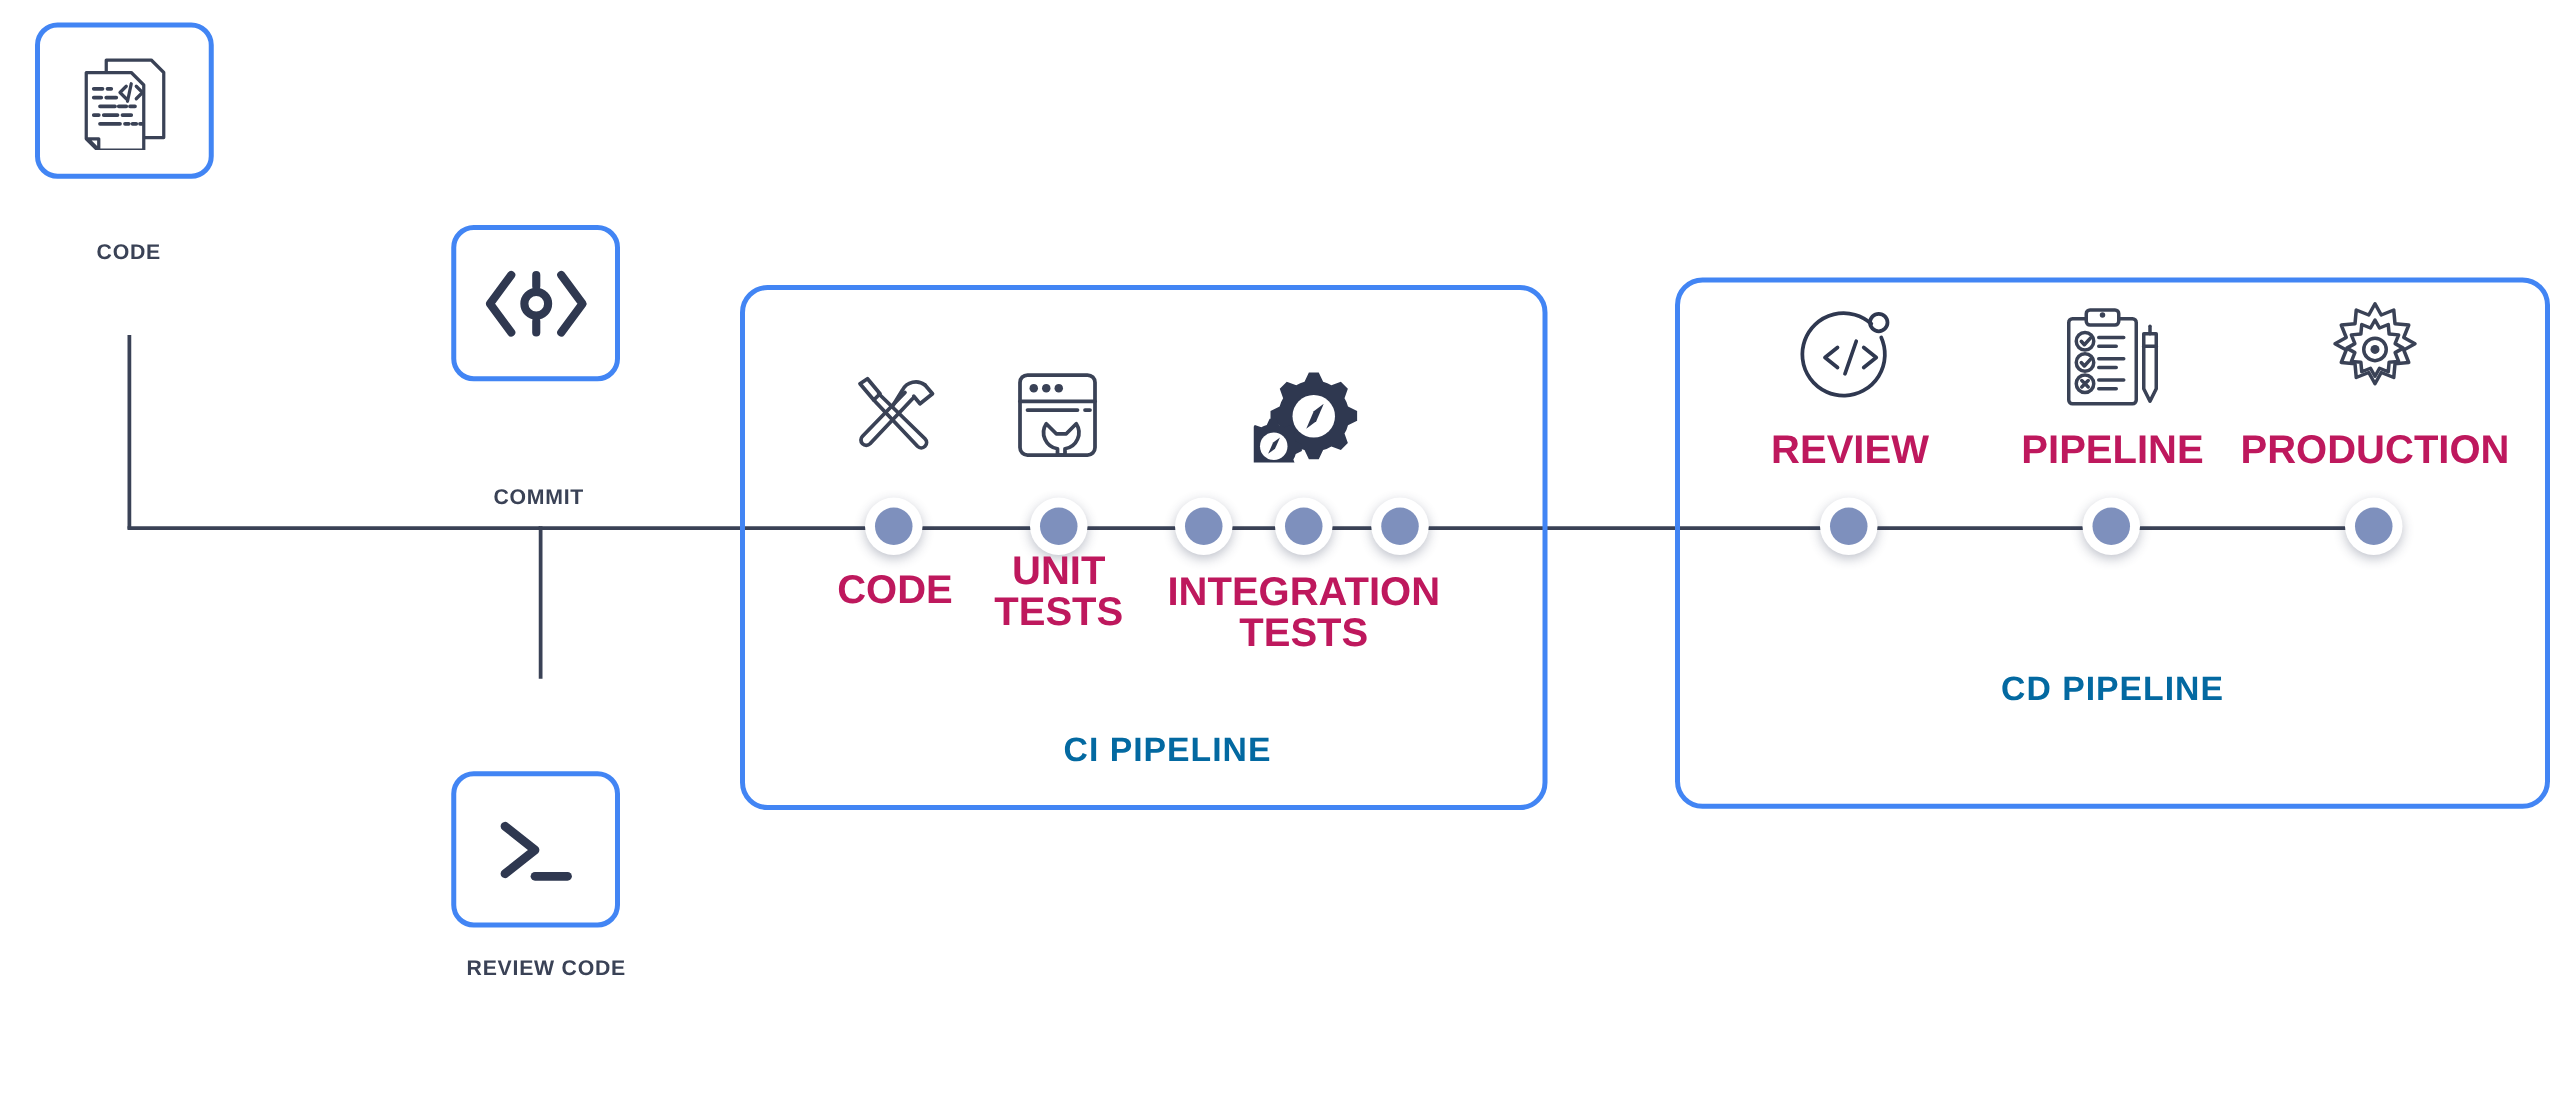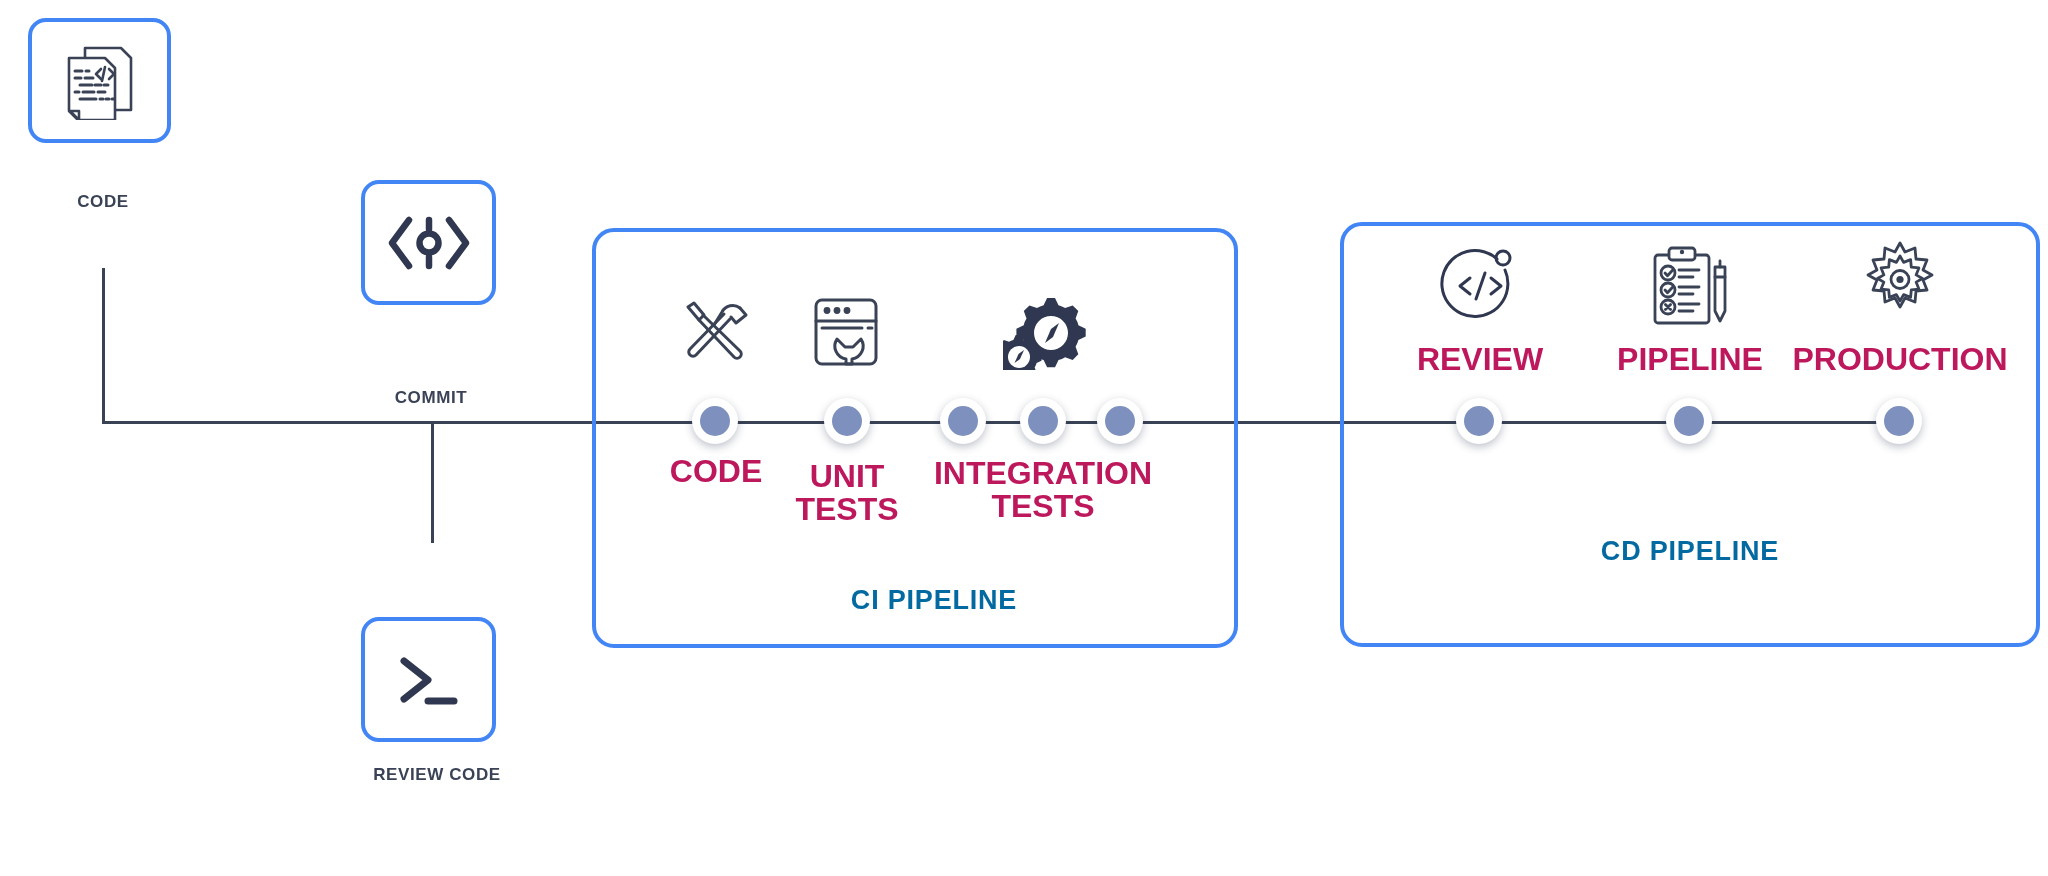--- a/index.html
+++ b/index.html
@@ -200,21 +200,21 @@
     </svg>
   </span>
 
   <div class="dot" style="left:715px;  top:421px;"></div>
   <div class="dot" style="left:847px;  top:421px;"></div>
   <div class="dot" style="left:963px;  top:421px;"></div>
   <div class="dot" style="left:1043px; top:421px;"></div>
   <div class="dot" style="left:1120px; top:421px;"></div>
 
   <div class="cap-light" style="left:716px; top:455px;">CODE</div>
-  <div class="cap-light" style="left:847px; top:460px;">
+  <div class="cap-light" style="left:847px; top:440px;">
     <div>UNIT</div>
     <div>TESTS</div>
   </div>
   <div class="cap-light" style="left:1043px; top:457px;text-align:center;">
     <div>INTEGRATION</div>
     <div>TESTS</div>
   </div>
 
   <div class="group-title" style="left:934px; top:585px;">CI PIPELINE</div>
 

